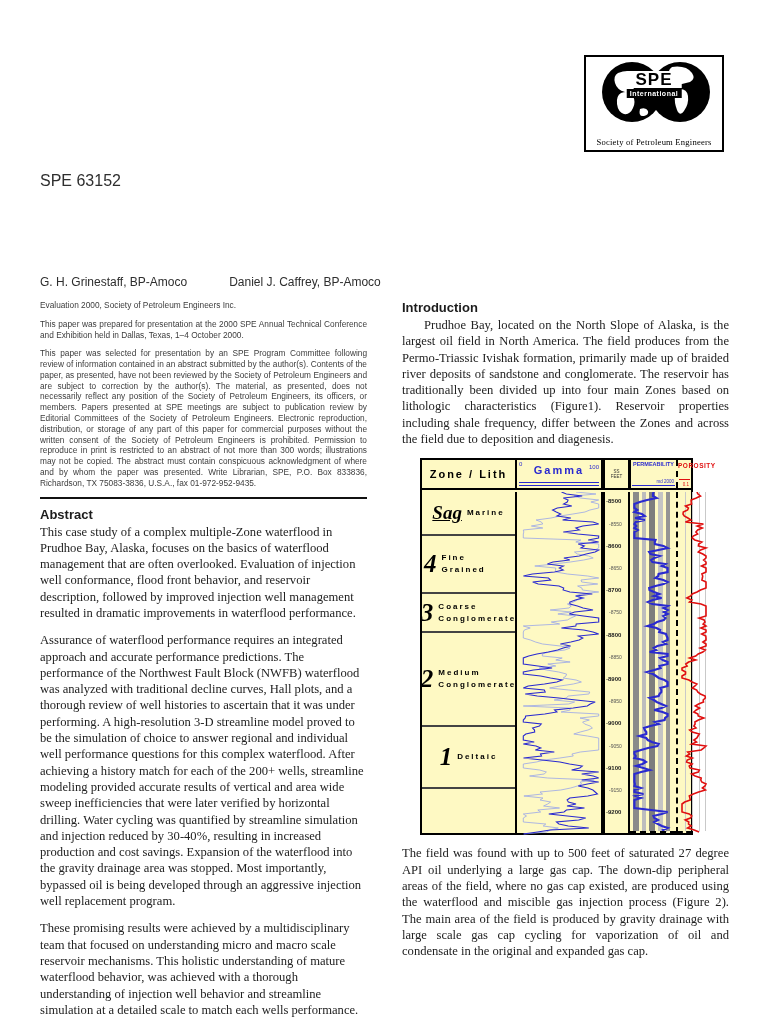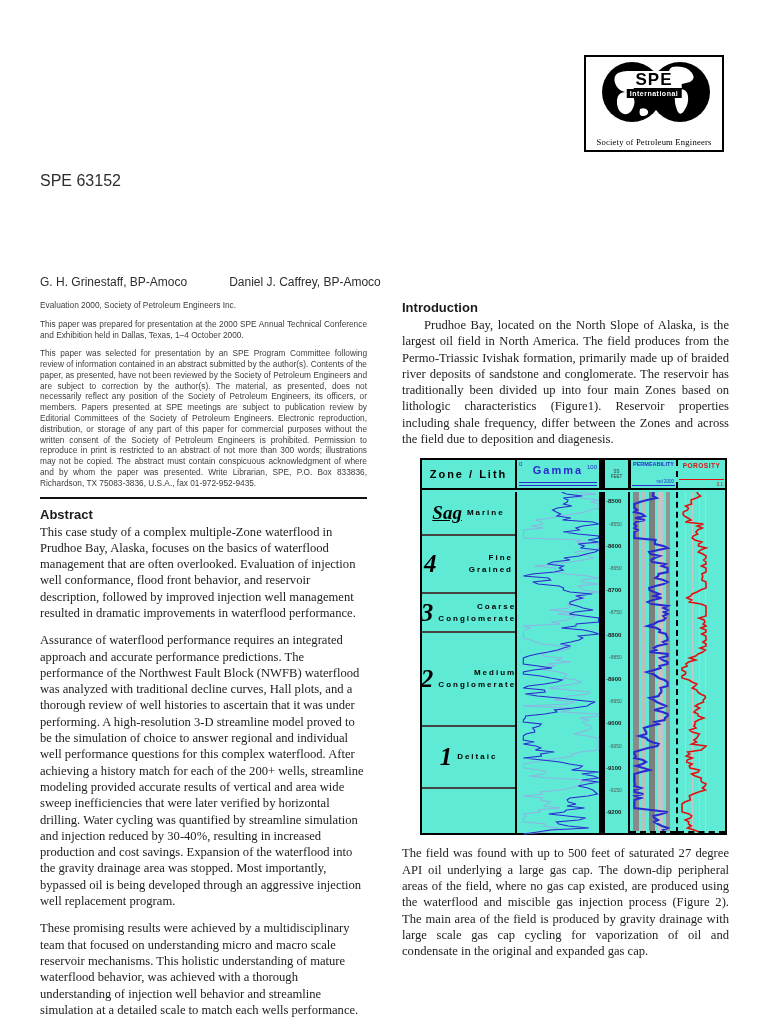--- a/index.html
+++ b/index.html
@@ -51,27 +51,27 @@
   .section-heading { font-size:13px; font-weight:bold; color:#1c1c1c; margin-bottom:2px; }
   .body-para {
     font-family:"Liberation Serif", serif; font-size:12.6px; line-height:1.295;
     color:#222; margin-bottom:11px;
   }
   .justified { text-align:justify; }
   .indent-first { text-indent:22px; }
   
   .fig-caption { font-size:11.5px; font-weight:bold; color:#1c1c1c; margin:6px 0 10px 0; }
   .log-figure {
-    position:relative; margin-left:18px; width:307px; height:377px;
-    border:2px solid #000; background:#5eead4;
+    position:relative; margin-left:18px; width:273px; height:377px;
+    border:2px solid #000; background:#fef9c3;
   }
   .fig-header { position:absolute; left:0; top:0; right:0; height:30px; border-bottom:2px solid #000; display:flex; }
   .fig-body   { position:absolute; left:0; top:32px; right:0; bottom:0; display:flex; }
   .c-zone { width:95px; border-right:2px solid #000; position:relative; }
-  .c-gam  { width:88px; border-right:6px solid #000000; position:relative; }
+  .c-gam  { width:88px; border-right:4px solid #000000; position:relative; }
   .c-dep  { width:25px; border-right:2px solid #000; position:relative; }
   .c-perm { width:46px; position:relative; }
   .c-por  { flex:1; border-left:2px dashed #000; position:relative; }
   .h-zone { display:flex; align-items:center; justify-content:center;
             font-size:11px; font-weight:bold; letter-spacing:2px; color:#000; }
   .h-gam  { position:relative; color:#2a2ad0; }
   .h-gam .gmin { position:absolute; left:2px; top:1px; font-size:6px; }
   .h-gam .gmax { position:absolute; right:2px; top:4px; font-size:6px; }
   .h-gam .gname{ position:absolute; left:0; right:0; top:4px; text-align:center;
                  font-size:11px; font-weight:bold; letter-spacing:2px; }
@@ -89,21 +89,21 @@
                   font-size:6.5px; font-weight:bold; letter-spacing:0.5px; }
   .h-por .oline { position:absolute; left:1px; right:1px; bottom:8px; height:1px; background:#e01010; }
   .h-por .oscale{ position:absolute; right:2px; bottom:1px; font-size:4.5px; }
   
   .zone-row { position:relative; display:flex; align-items:center; justify-content:center;
               gap:5px; border-bottom:2px solid #444; padding:0 2px; }
   .zone-num { font-family:"Liberation Serif", serif; font-weight:bold; font-style:italic;
               font-size:25px; color:#000; }
   .zone-num.sag { font-size:19px; text-decoration:underline; }
   .zone-label { font-size:8px; font-weight:bold; letter-spacing:2px; color:#000;
-                text-align:right; max-width:88px; line-height:1.5; }
+                text-align:left; max-width:88px; line-height:1.5; }
   
   .dl { position:absolute; left:1px; color:#222; white-space:nowrap; }
   .dl.major { font-size:6px; font-weight:bold; }
   .dl.minor { font-size:5px; color:#555; left:4px; }
   
   .stripe { position:absolute; top:0; bottom:2px; }
   .track-svg { position:absolute; left:1px; top:0; }
   .dash-bottom { position:absolute; left:0; right:0; bottom:0; border-bottom:2px dashed #000; }
   .por-grid { position:absolute; top:0; bottom:2px; width:1px; background:#c9c9c9; }
 </style>

